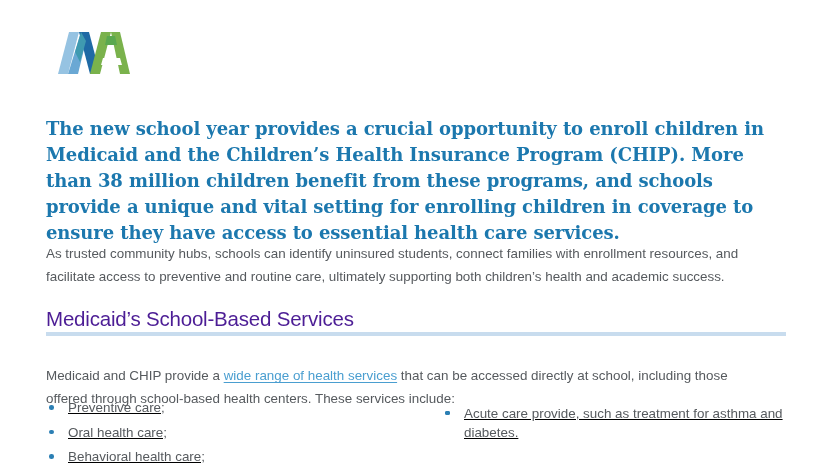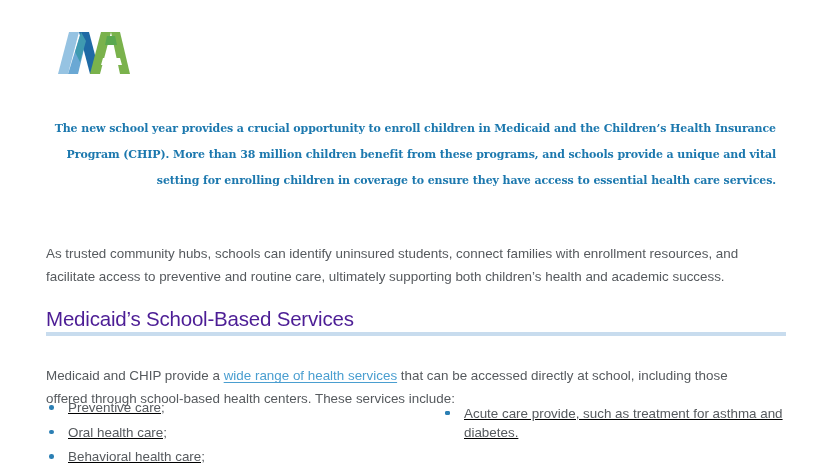--- a/index.html
+++ b/index.html
@@ -65,25 +65,24 @@
   }
 
   
   .headline {
     position: absolute;
     left: 46px;
     top: 116px;
     width: 730px;
     font-family: "DejaVu Serif", "Liberation Serif", serif;
     font-weight: bold;
-    font-size: 11px;
+    font-size: 18px;
     line-height: 26px;
     color: #1c78ae;
     letter-spacing: -0.1px;
-    text-align: right;
   }
 
   
   .intro {
     position: absolute;
     left: 46px;
     top: 243px;
     width: 718px;
     font-family: "Liberation Sans", sans-serif;
     font-size: 13.4px;

